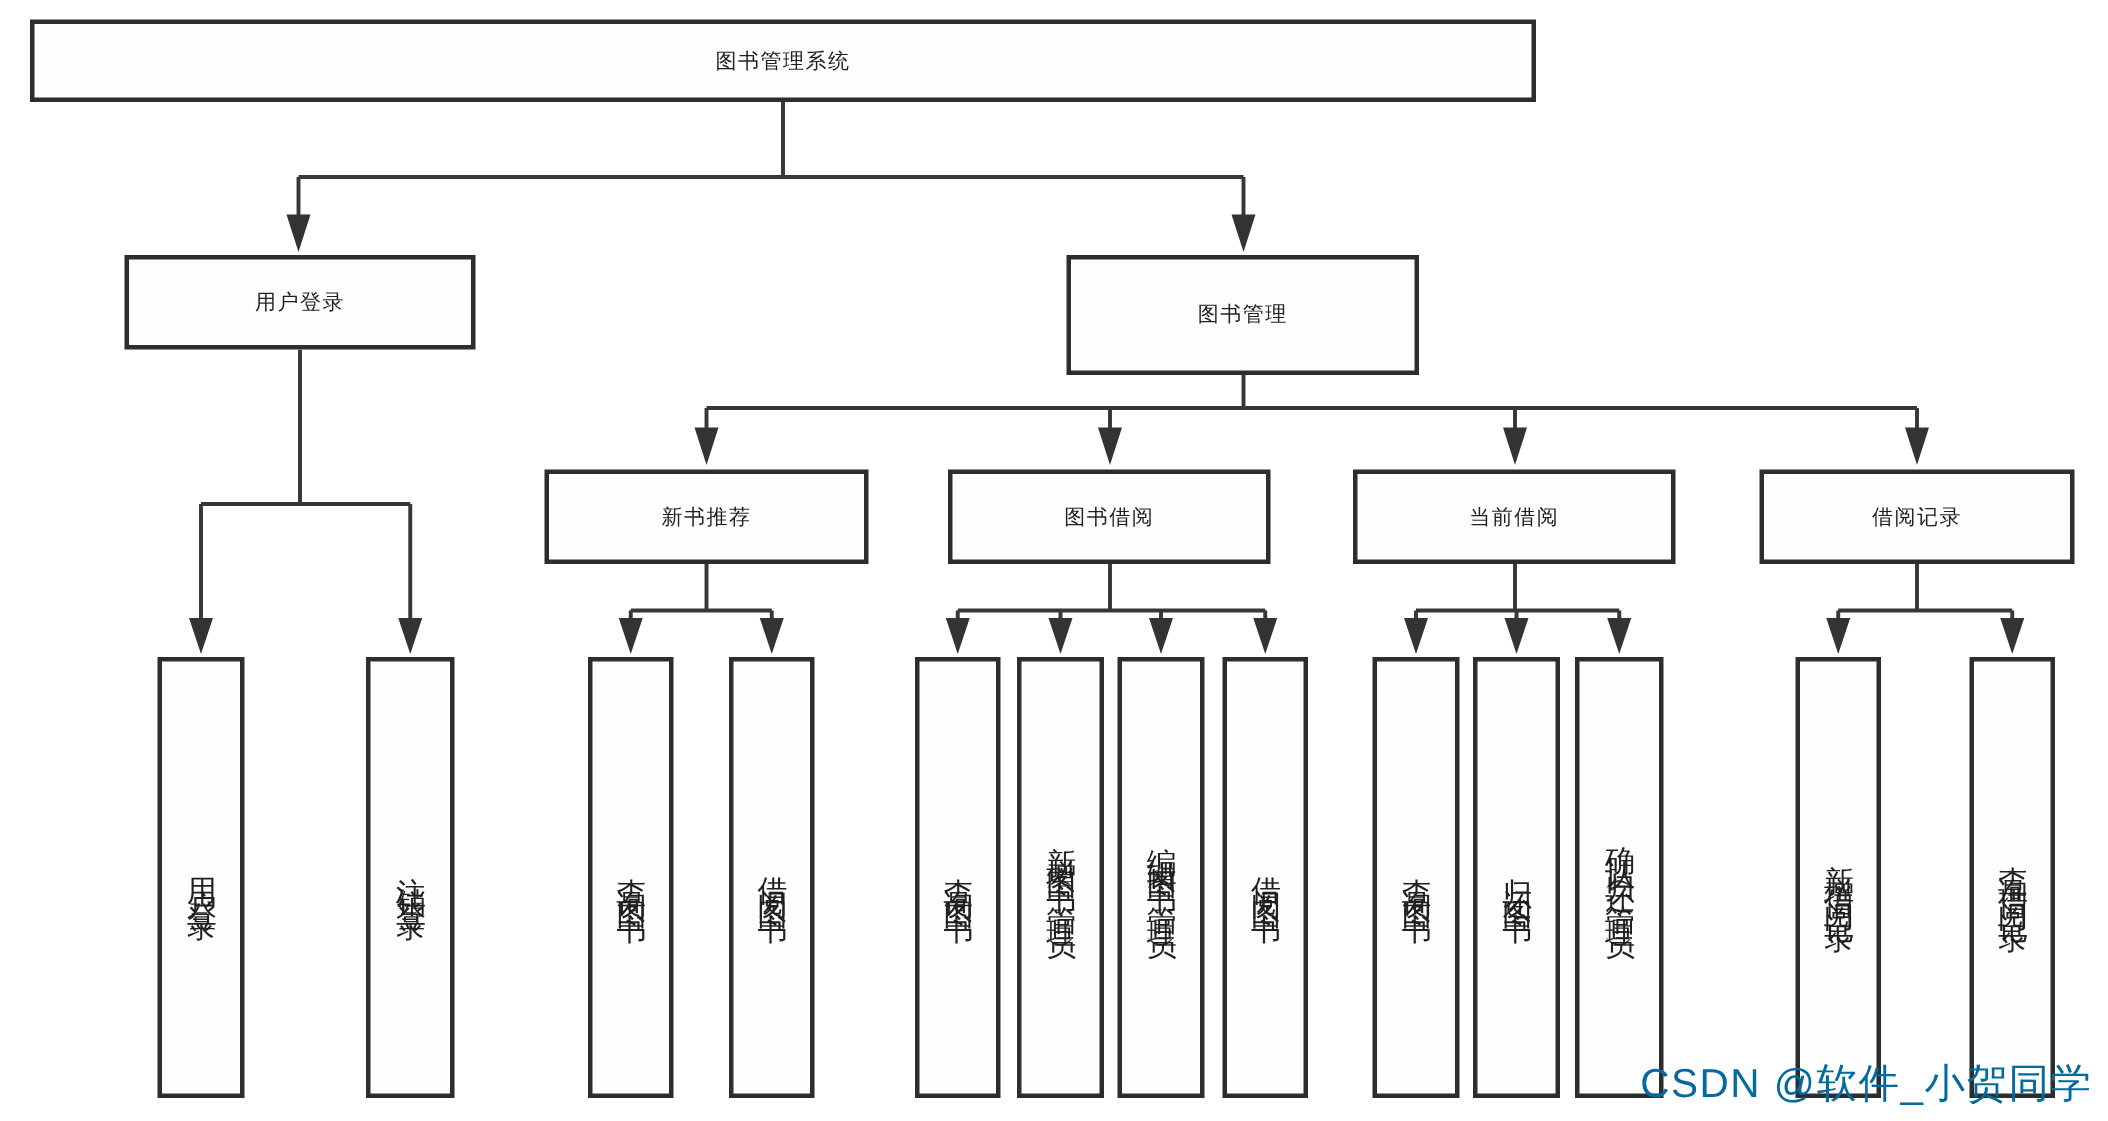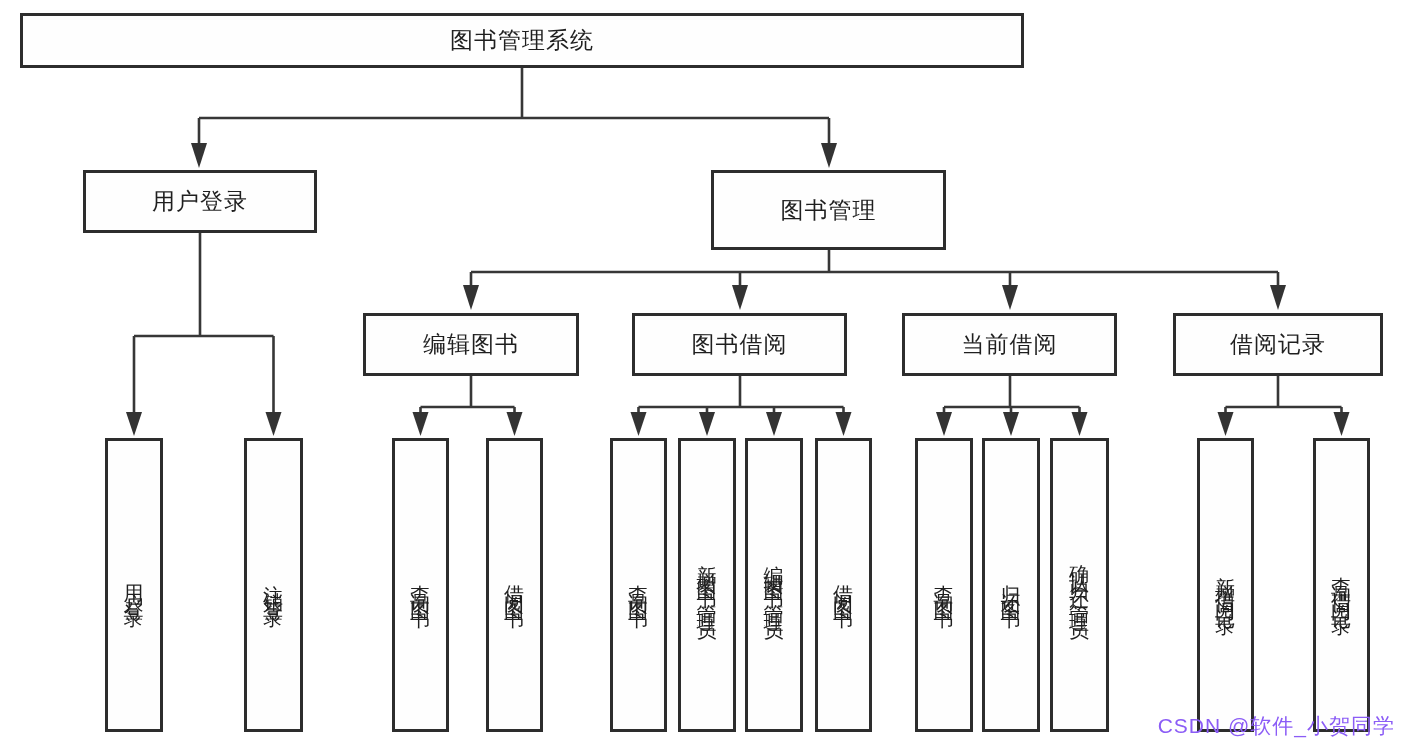--- a/index.html
+++ b/index.html
@@ -30,36 +30,36 @@
     position: absolute;
     box-sizing: border-box;
     background: #fefefe;
     border: 3px solid #2d2d2d;
     display: flex;
     align-items: center;
     justify-content: center;
     text-align: center;
   }
   .node.h-label {
-    font-size: 23px;
+    font-size: 14px;
     letter-spacing: 1px;
     white-space: nowrap;
   }
   .node.leaf {
     writing-mode: vertical-rl;
     font-size: 20px;
     letter-spacing: 8px;
     line-height: 1;
   }
   .watermark {
     position: absolute;
     right: 10px;
     bottom: 7px;
-    font-size: 21px;
-    color: #8b5cf6;
+    font-size: 27px;
+    color: #0369a1;
     letter-spacing: 1px;
     white-space: nowrap;
     pointer-events: none;
   }
 </style>
 </head>
 <body>
 
 <div class="canvas">
 
@@ -104,21 +104,21 @@
       <polygon points="1217.5,412 1233.5,412 1225.5,436"></polygon>
       <polygon points="1333.5,412 1349.5,412 1341.5,436"></polygon>
     </g>
   </svg>
 
   <div class="node h-label" style="left:20px; top:13px; width:1004px; height:55px;">图书管理系统</div>
 
   <div class="node h-label" style="left:83px; top:170px; width:234px; height:63px;">用户登录</div>
   <div class="node h-label" style="left:711px; top:170px; width:235px; height:80px;">图书管理</div>
 
-  <div class="node h-label" style="left:363px; top:313px; width:216px; height:63px;">编辑图书</div>
+  <div class="node h-label" style="left:363px; top:313px; width:216px; height:63px;">新书推荐</div>
   <div class="node h-label" style="left:902px; top:313px; width:215px; height:63px;">当前借阅</div>
   <div class="node h-label" style="left:632px; top:313px; width:215px; height:63px;">图书借阅</div>
   <div class="node h-label" style="left:1173px; top:313px; width:210px; height:63px;">借阅记录</div>
 
   <div class="node leaf" style="left:105px; top:438px; width:58px; height:294px;">用户登录</div>
   <div class="node leaf" style="left:244px; top:438px; width:59px; height:294px;">注销登录</div>
 
   <div class="node leaf" style="left:392px; top:438px; width:57px; height:294px;">查询图书</div>
   <div class="node leaf" style="left:486px; top:438px; width:57px; height:294px;">借阅图书</div>
 

